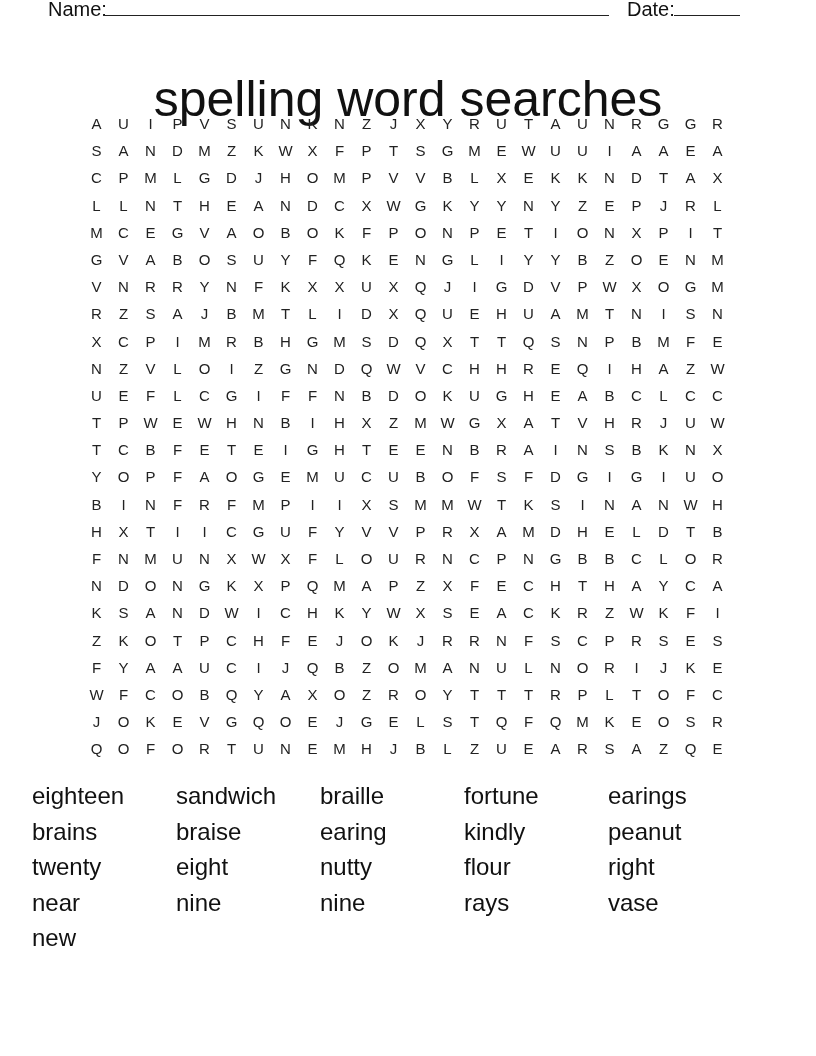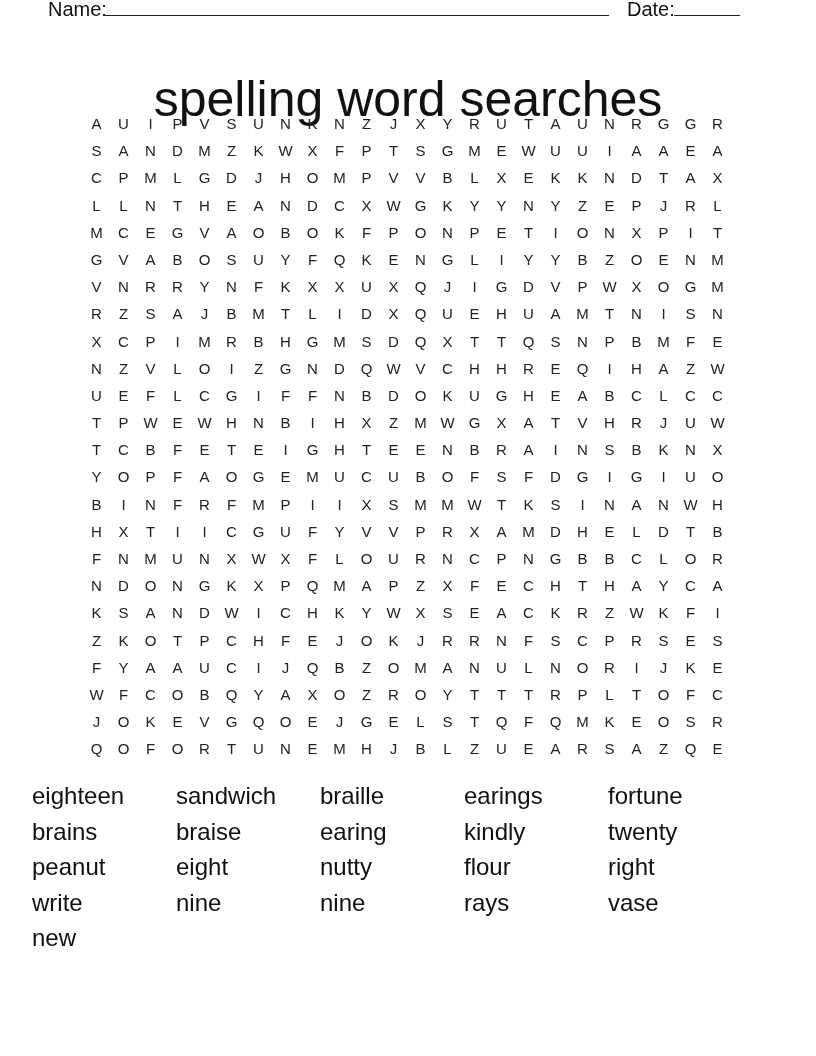--- a/index.html
+++ b/index.html
@@ -627,31 +627,31 @@
     <div class="cell">A</div>
     <div class="cell">Z</div>
     <div class="cell">Q</div>
     <div class="cell">E</div>
   </div>
 
 <div class="words" id="words">
     <div class="word">eighteen</div>
     <div class="word">sandwich</div>
     <div class="word">braille</div>
+    <div class="word">fortune</div>
     <div class="word">earings</div>
-    <div class="word">fortune</div>
     <div class="word">brains</div>
     <div class="word">braise</div>
     <div class="word">earing</div>
     <div class="word">kindly</div>
+    <div class="word">peanut</div>
     <div class="word">twenty</div>
-    <div class="word">peanut</div>
     <div class="word">eight</div>
     <div class="word">nutty</div>
     <div class="word">flour</div>
     <div class="word">right</div>
-    <div class="word">write</div>
+    <div class="word">near</div>
     <div class="word">nine</div>
     <div class="word">nine</div>
     <div class="word">rays</div>
     <div class="word">vase</div>
     <div class="word">new</div>
   </div>
 
 </body></html>

